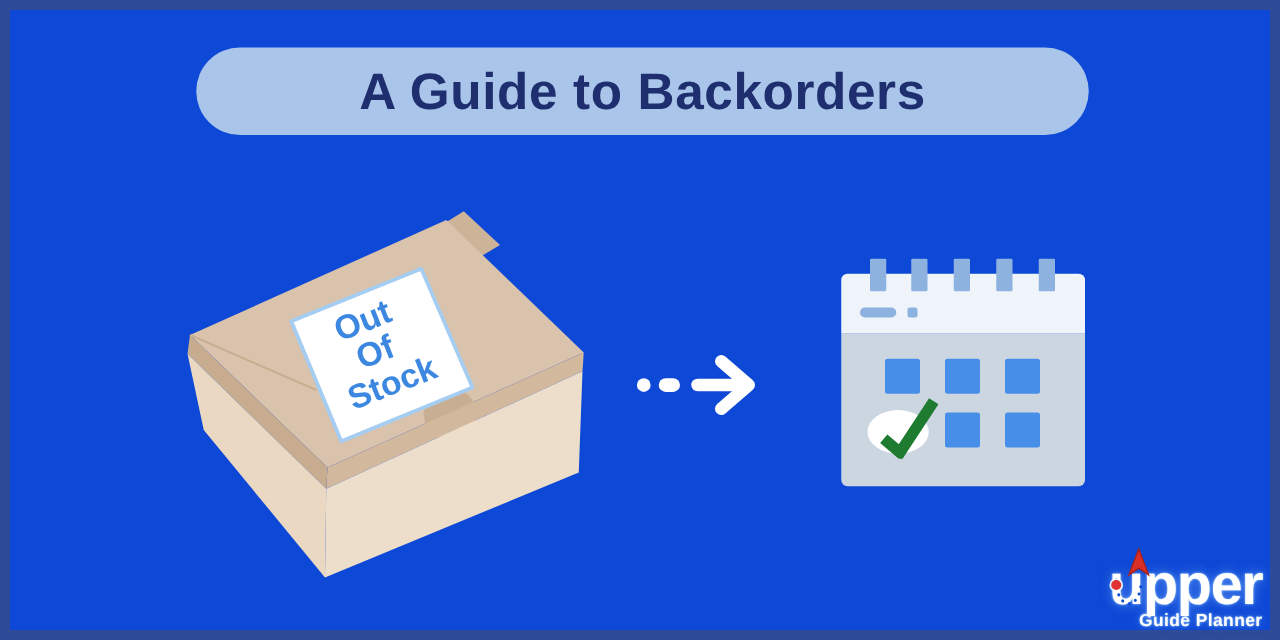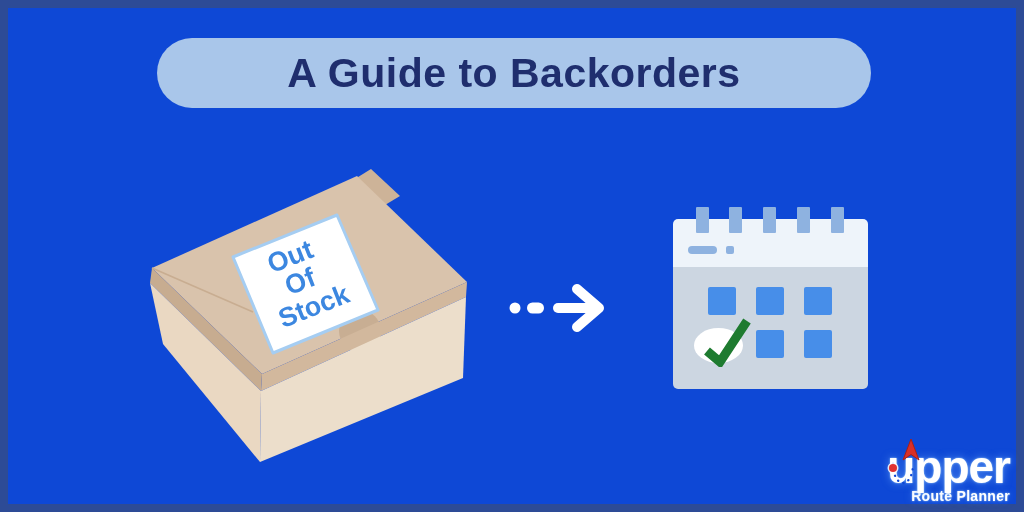--- a/index.html
+++ b/index.html
@@ -154,16 +154,16 @@
     <div class="logo-word-wrap">
       <span class="logo-word">upper</span>
       <svg class="logo-route-svg" width="30" height="28" viewBox="0 0 30 28">
         <path d="M5 2 C5 14 10 21 15 21 C20 21 25 14 25 2" stroke="#0e48d6" stroke-width="2.4" fill="none" stroke-dasharray="0.1 5.8" stroke-linecap="round"></path>
       </svg>
       <span class="logo-dot"></span>
       <svg class="logo-nav-svg" width="20" height="24" viewBox="0 0 20 24">
         <path d="M10 1 L18 22 L10 16.5 L2 22 Z" fill="#d92f27" stroke="#a82019" stroke-width="1"></path>
       </svg>
     </div>
-    <div class="logo-tagline">Route Planner</div>
+    <div class="logo-tagline">Guide Planner</div>
   </div>
 
 </div>
 
 </body></html>

